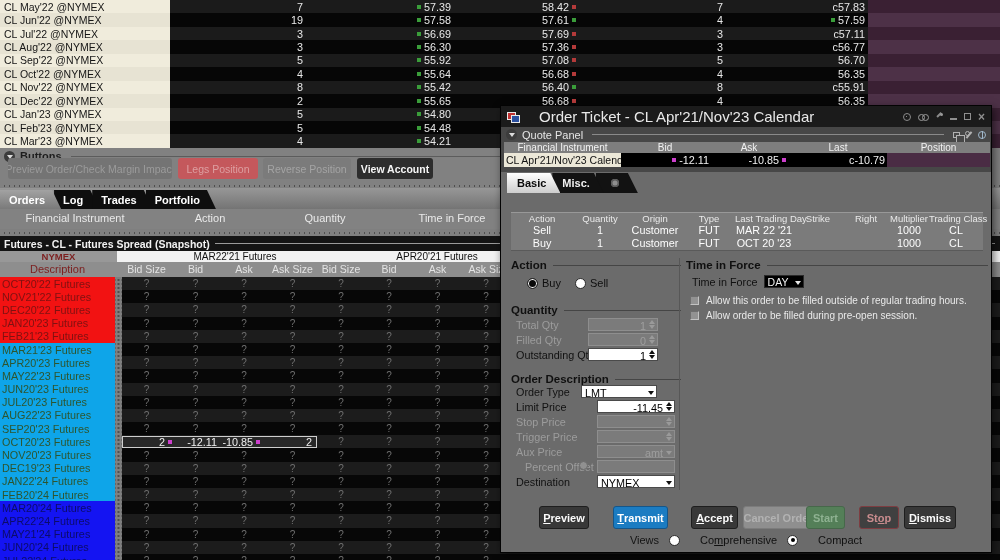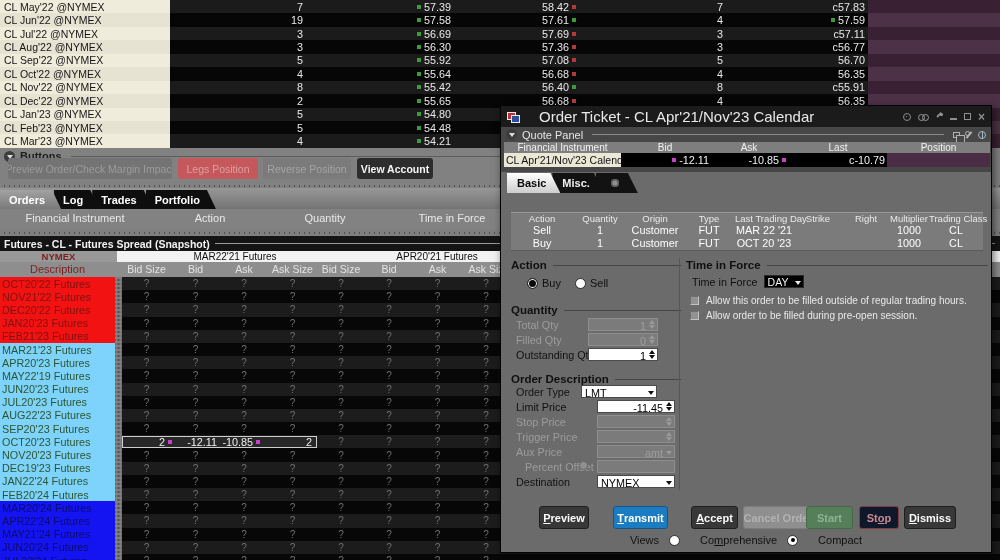--- a/index.html
+++ b/index.html
@@ -63,21 +63,21 @@
 #sg-left  { position:absolute; left:0; top:0; width:117px; height:11px; background:#989898; color:#7c1f1f; font-weight:bold; font-size:9.5px; text-align:center; line-height:11px; }
 #sg-right { position:absolute; left:117px; top:0; width:883px; height:11px; background:#f2f2f2; }
 .sg-lab { position:absolute; top:0; color:#111; font-size:10px; text-align:center; line-height:11px; }
 #spread-cols { position:absolute; left:0; top:26px; width:1000px; height:15px; background:#8e8e8e; }
 #sc-desc { position:absolute; left:0; top:1px; width:115px; color:#7c1f1f; font-size:11px; text-align:center; }
 .sc-lab { position:absolute; top:1px; color:#e3e3e3; font-size:10.5px; text-align:center; }
 #spread-body { position:absolute; left:0; top:41px; width:1000px; height:283px; overflow:hidden; }
 #desc-col { position:absolute; left:0; top:0; width:115px; }
 .drow { height:13.2px; font-size:10.8px; display:flex; align-items:center; padding-left:2px; white-space:nowrap; }
 .drow.red   { background:#f21212; color:#7e1212; }
-.drow.green { background:#7dd3fc; color:#2e552e; }
+.drow.green { background:#0ea5e9; color:#2e552e; }
 .drow.blue  { background:#1414f2; color:#0c0c6a; }
 #scrollstrip { position:absolute; left:115px; top:0; width:7px; height:283px; background:#7f7f7f;
   background-image:radial-gradient(circle, #4e4e4e 0.7px, transparent 1px); background-size:4px 4px; background-position:1.5px 1px; }
 #grid-col { position:absolute; left:122px; top:0; width:878px; }
 .grow { position:relative; display:grid; grid-template-columns:49px 49px 48px 49px 48px 48px 49px 48px 1fr; height:13.2px; align-items:center; }
 .grow.odd  { background:#1c1c1c; }
 .grow.even { background:#070707; }
 .qm { color:#6f6f6f; font-size:10px; text-align:center; }
 #active-box { position:absolute; left:0; top:0.5px; width:195px; height:12.5px; background:#282828; border:1px solid #cfcfcf; display:flex; align-items:center; color:#f0f0f0; font-size:10.8px; }
 #active-box .v1 { width:42px; text-align:right; }
@@ -177,21 +177,21 @@
 #tif-dd .dd-arrow { border-top-color:#e8e8e8; }
 #act-radios { position:absolute; display:flex; gap:14px; align-items:center; }
 .rlabel { color:#0f0f0f; font-size:11px; margin-left:4px; }
 
 #dlg-footer { position:absolute; left:0; top:398px; width:100%; height:26px; }
 .fbtn { position:absolute; top:2px; height:23px; border-radius:3px; display:flex; align-items:center; justify-content:center; font-size:11px; font-weight:bold; white-space:nowrap; }
 .fbtn.dark { background:#383838; color:#fbfbfb; border:1px solid #1e1e1e; }
 .fbtn.blue { background:#1b7cc2; color:#fff; border:1px solid #14568a; }
 .fbtn.disabled { background:#8f8f8f; color:#b2b2b2; border:1px solid #7c7c7c; }
 .fbtn.green { background:#547f58; color:#8fb292; border:1px solid #46684a; }
-.fbtn.red { background:#0f172a; color:#c98c8e; border:1px solid #7e3d41; }
+.fbtn.red { background:#404040; color:#c98c8e; border:1px solid #7e3d41; }
 #views-row { position:absolute; left:0; top:428px; width:100%; display:flex; align-items:center; justify-content:center; gap:10px; }
 #views-row .vlabel { color:#141414; font-size:11px; }
 .vopt { display:flex; align-items:center; gap:20px; }
 .vopt .vtext { color:#101010; font-size:11px; }
 #rightstrip { position:absolute; left:993px; top:105px; width:7px; height:455px; }
 </style>
 </head>
 <body>
 
 <div id="stage">
@@ -424,21 +424,21 @@
       </div>
     <div id="spread-body">
       <div id="desc-col">
           <div class="drow red">OCT20'22 Futures</div>
           <div class="drow red">NOV21'22 Futures</div>
           <div class="drow red">DEC20'22 Futures</div>
           <div class="drow red">JAN20'23 Futures</div>
           <div class="drow red">FEB21'23 Futures</div>
           <div class="drow green">MAR21'23 Futures</div>
           <div class="drow green">APR20'23 Futures</div>
-          <div class="drow green">MAY22'19 Futures</div>
+          <div class="drow green">MAY22'23 Futures</div>
           <div class="drow green">JUN20'23 Futures</div>
           <div class="drow green">JUL20'23 Futures</div>
           <div class="drow green">AUG22'23 Futures</div>
           <div class="drow green">SEP20'23 Futures</div>
           <div class="drow green">OCT20'23 Futures</div>
           <div class="drow green">NOV20'23 Futures</div>
           <div class="drow green">DEC19'23 Futures</div>
           <div class="drow green">JAN22'24 Futures</div>
           <div class="drow green">FEB20'24 Futures</div>
           <div class="drow blue">MAR20'24 Futures</div>
@@ -904,21 +904,21 @@
         <span class="chk"></span>
         <span class="cbl">Allow order to be filled during pre-open session.</span>
       </div>
     </div>
 
     <div id="dlg-footer">
         <div class="fbtn dark" style="left:38px;width:50px;"><u>P</u>review</div>
         <div class="fbtn blue" style="left:112px;width:55px;"><u>T</u>ransmit</div>
         <div class="fbtn dark" style="left:190px;width:47px;"><u>A</u>ccept</div>
         <div class="fbtn disabled" style="left:242px;width:70px;">Cancel Order</div>
-        <div class="fbtn green" style="left:305px;width:47px;">Start</div>
+        <div class="fbtn green" style="left:305px;width:39px;">Start</div>
         <div class="fbtn red" style="left:358px;width:40px;">St<u>o</u>p</div>
         <div class="fbtn dark" style="left:403px;width:52px;"><u>D</u>ismiss</div>
       </div>
     <div id="views-row">
       <span class="vlabel">Views</span>
     <span class="vopt">
     <span class="radio "></span>
     <span class="vtext">Co<u>m</u>prehensive</span>
   </span>
         <span class="vopt">

